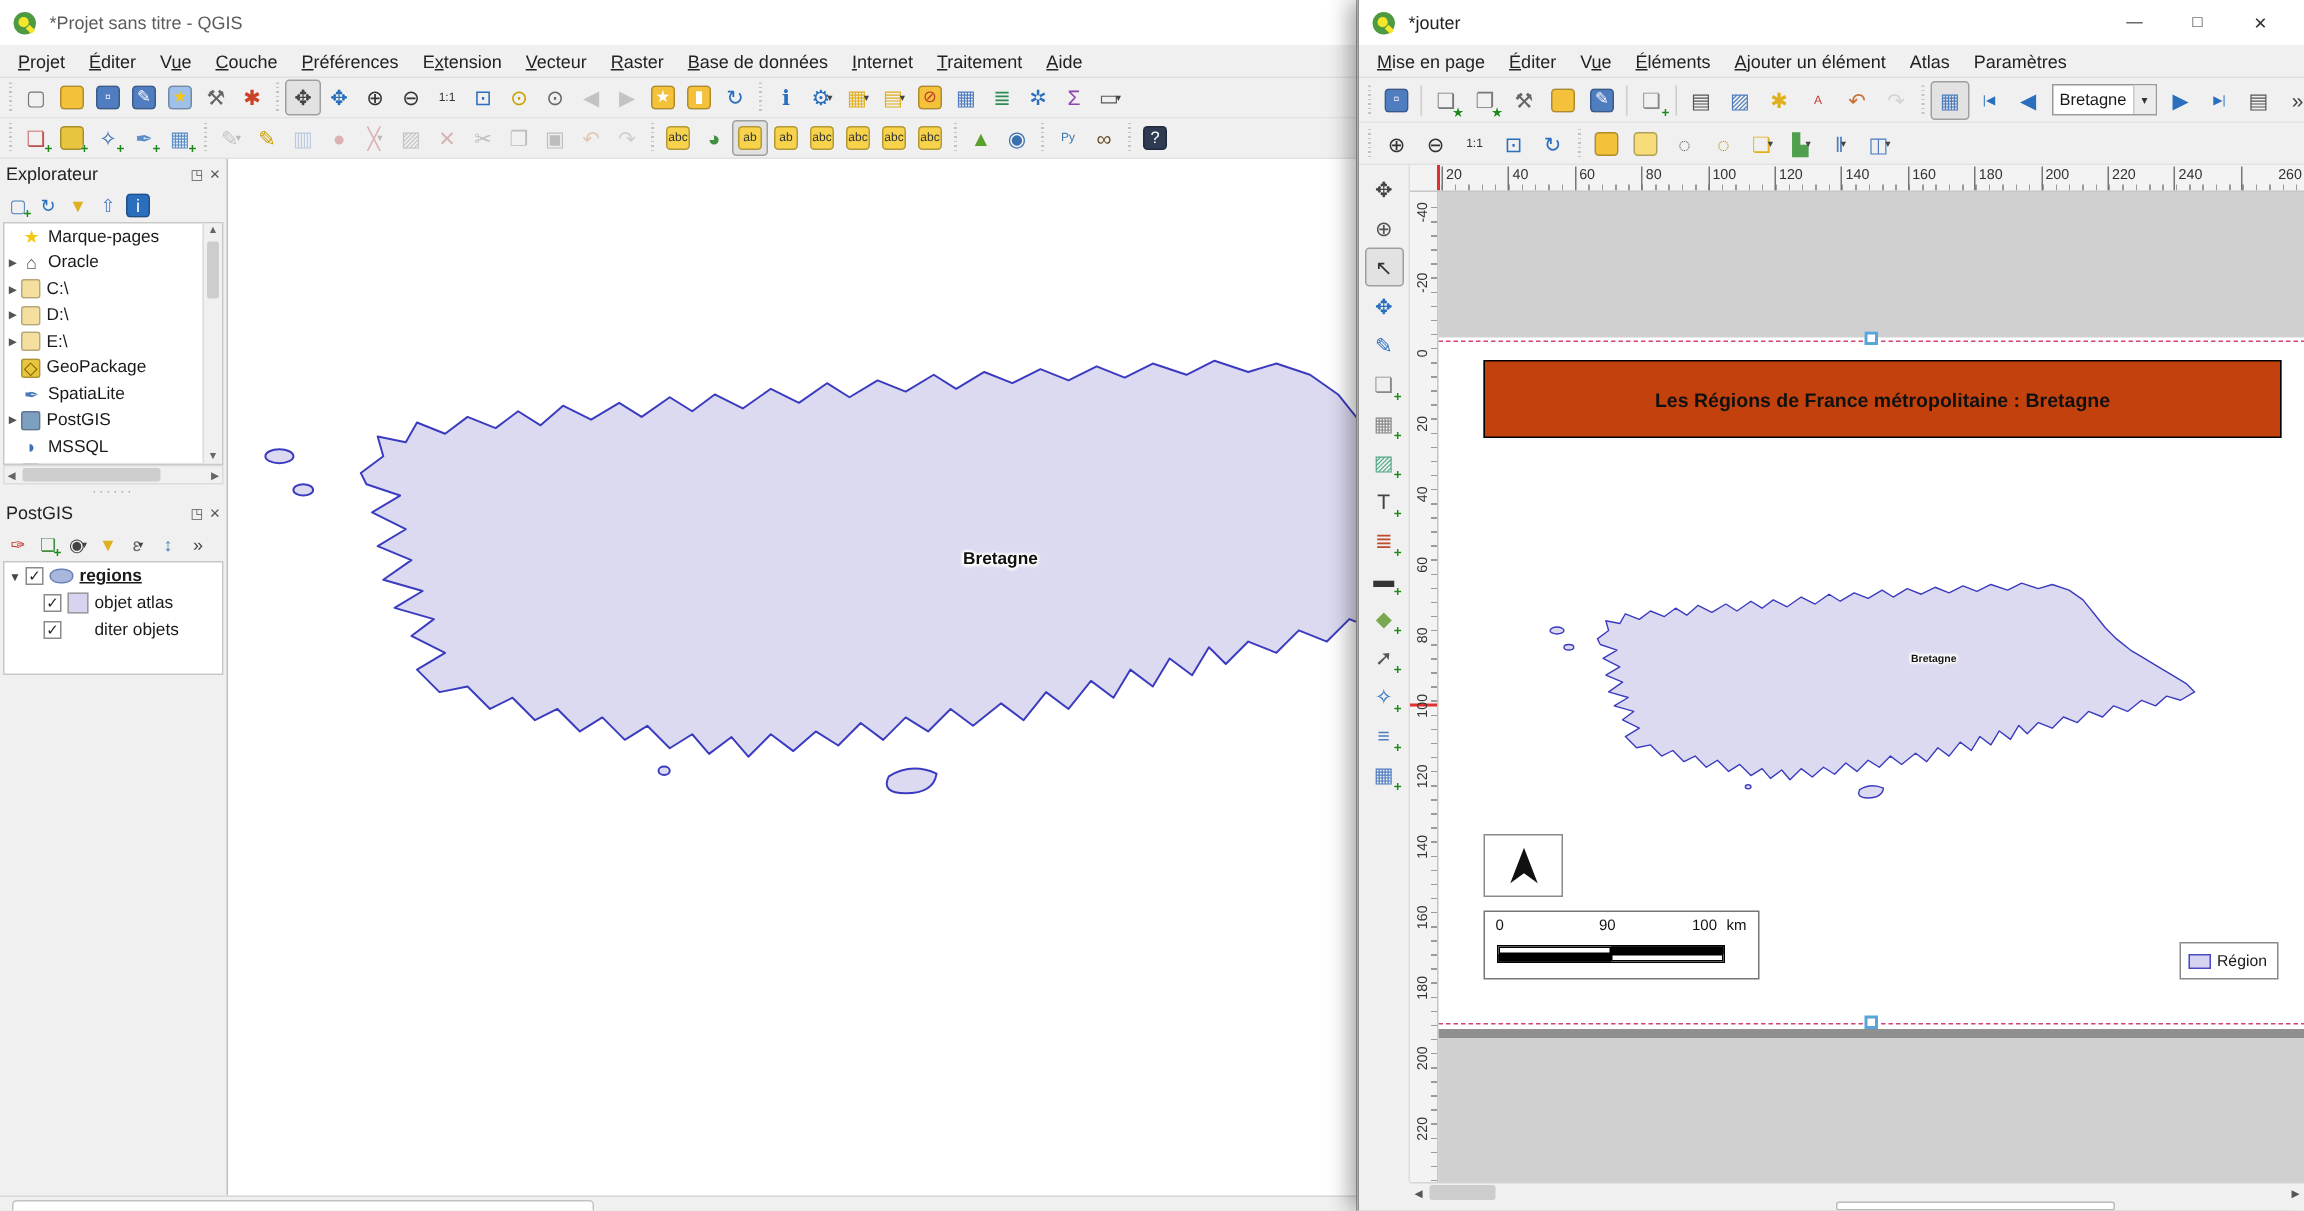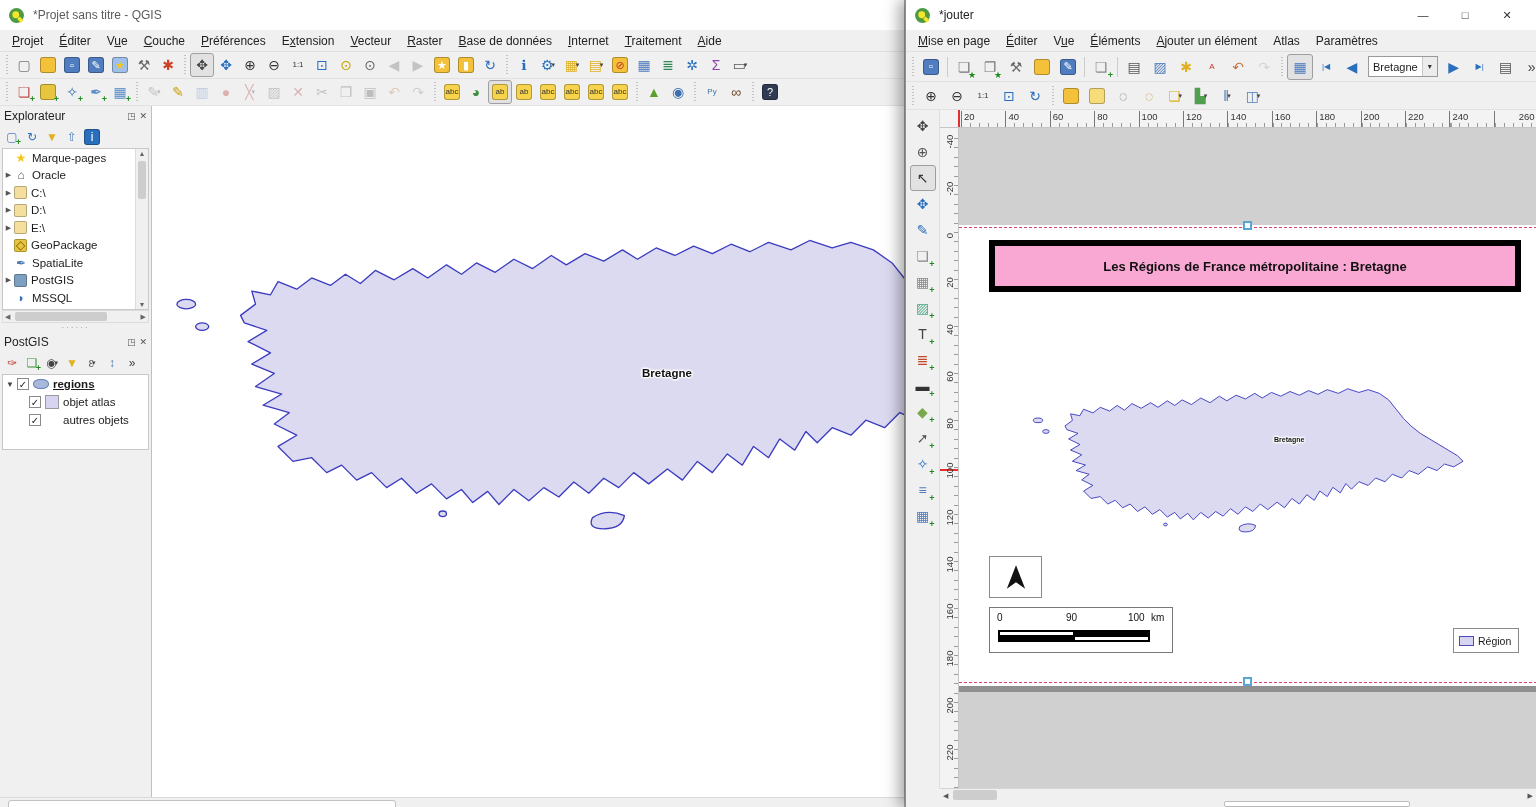--- a/index.html
+++ b/index.html
@@ -94,21 +94,21 @@
   #vruler .minors { position:absolute; top:10px; bottom:0; right:0; width:4px; background:repeating-linear-gradient(#9a9a9a 0 1px,transparent 1px 9.4px); }
   .vl { position:absolute; left:-6px; width:30px; text-align:center; font-size:9.5px; color:#333; transform:rotate(-90deg); }
   #vruler .vmark { position:absolute; top:341px; left:0; width:100%; height:2px; background:#e03030; }
 
   #lw-canvas { position:absolute; left:53px; top:128px; right:0; bottom:19px; background:#d0d0d0; overflow:hidden; }
   #lw-page { position:absolute; left:0; top:97px; width:578px; height:461px; background:#fff; }
   #lw-page-shadow { position:absolute; left:0; top:558px; width:578px; height:6px; background:#8f8f8f; }
   .sel-dash { position:absolute; left:0; right:0; height:0; border-top:1px dashed #d5426f; }
   .handle { position:absolute; width:9px; height:9px; background:#fff; border:2px solid #58a6d8; }
 
-  #lw-title-frame { position:absolute; left:30px; top:15px; width:532px; height:52px; border:6px solid #000000; background:#f9a8d4; display:flex; align-items:center; justify-content:center; }
+  #lw-title-frame { position:absolute; left:30px; top:15px; width:532px; height:52px; border:1px solid #000000; background:#c2410c; display:flex; align-items:center; justify-content:center; }
   #lw-title-frame .t { font-weight:bold; font-size:13px; color:#111; }
   #lw-map-label { left:315px; top:211px; font-size:7px; }
   #north-box { position:absolute; left:30px; top:331px; width:53px; height:42px; border:1px solid #8a8a8a; background:#fff; display:flex; align-items:center; justify-content:center; }
   #scalebar-box { position:absolute; left:30px; top:382px; width:184px; height:46px; border:1px solid #777; background:#fff; }
   .sb-lab { position:absolute; top:4px; font-size:10px; color:#111; }
   #sb-bar { position:absolute; left:8px; top:22px; width:152px; height:12px; border:1px solid #000; display:grid; grid-template-columns:1fr 1fr; grid-template-rows:1fr 1fr; }
   #sb-bar div { border:0.5px solid #000; }
   .sb-w { background:#fff; } .sb-b { background:#000; }
   #legend-box { position:absolute; left:494px; top:403px; width:66px; height:25px; border:1px solid #8a8a8a; background:#fff; display:flex; align-items:center; padding-left:5px; }
   #legend-box .sw { width:15px; height:10px; background:#d7d4f2; border:1px solid #4a4ac0; margin-right:4px; }
@@ -501,21 +501,21 @@
         <span class="lab bold">regions</span>
       </div>
       <div class="lrow" style="padding-left:26px">
         <span class="cbx">✓</span>
         <span class="swatch"></span>
         <span class="lab">objet atlas</span>
       </div>
       <div class="lrow" style="padding-left:26px">
         <span class="cbx">✓</span>
         <span class="swatch empty"></span>
-        <span class="lab">autres objets</span>
+        <span class="lab">diter objets</span>
       </div>
     </div>
   </div>
 
   <div id="map-canvas">
     <svg style="position:absolute;left:13px;top:127px" width="900" height="337" viewBox="0 0 480 180">
       <use href="#brittany" fill="#dcdaf0" stroke="#3b3bbf" stroke-width="0.7" stroke-linejoin="round"></use>
     </svg>
     <div class="geo-label" id="main-map-label">Bretagne</div>
   </div>

